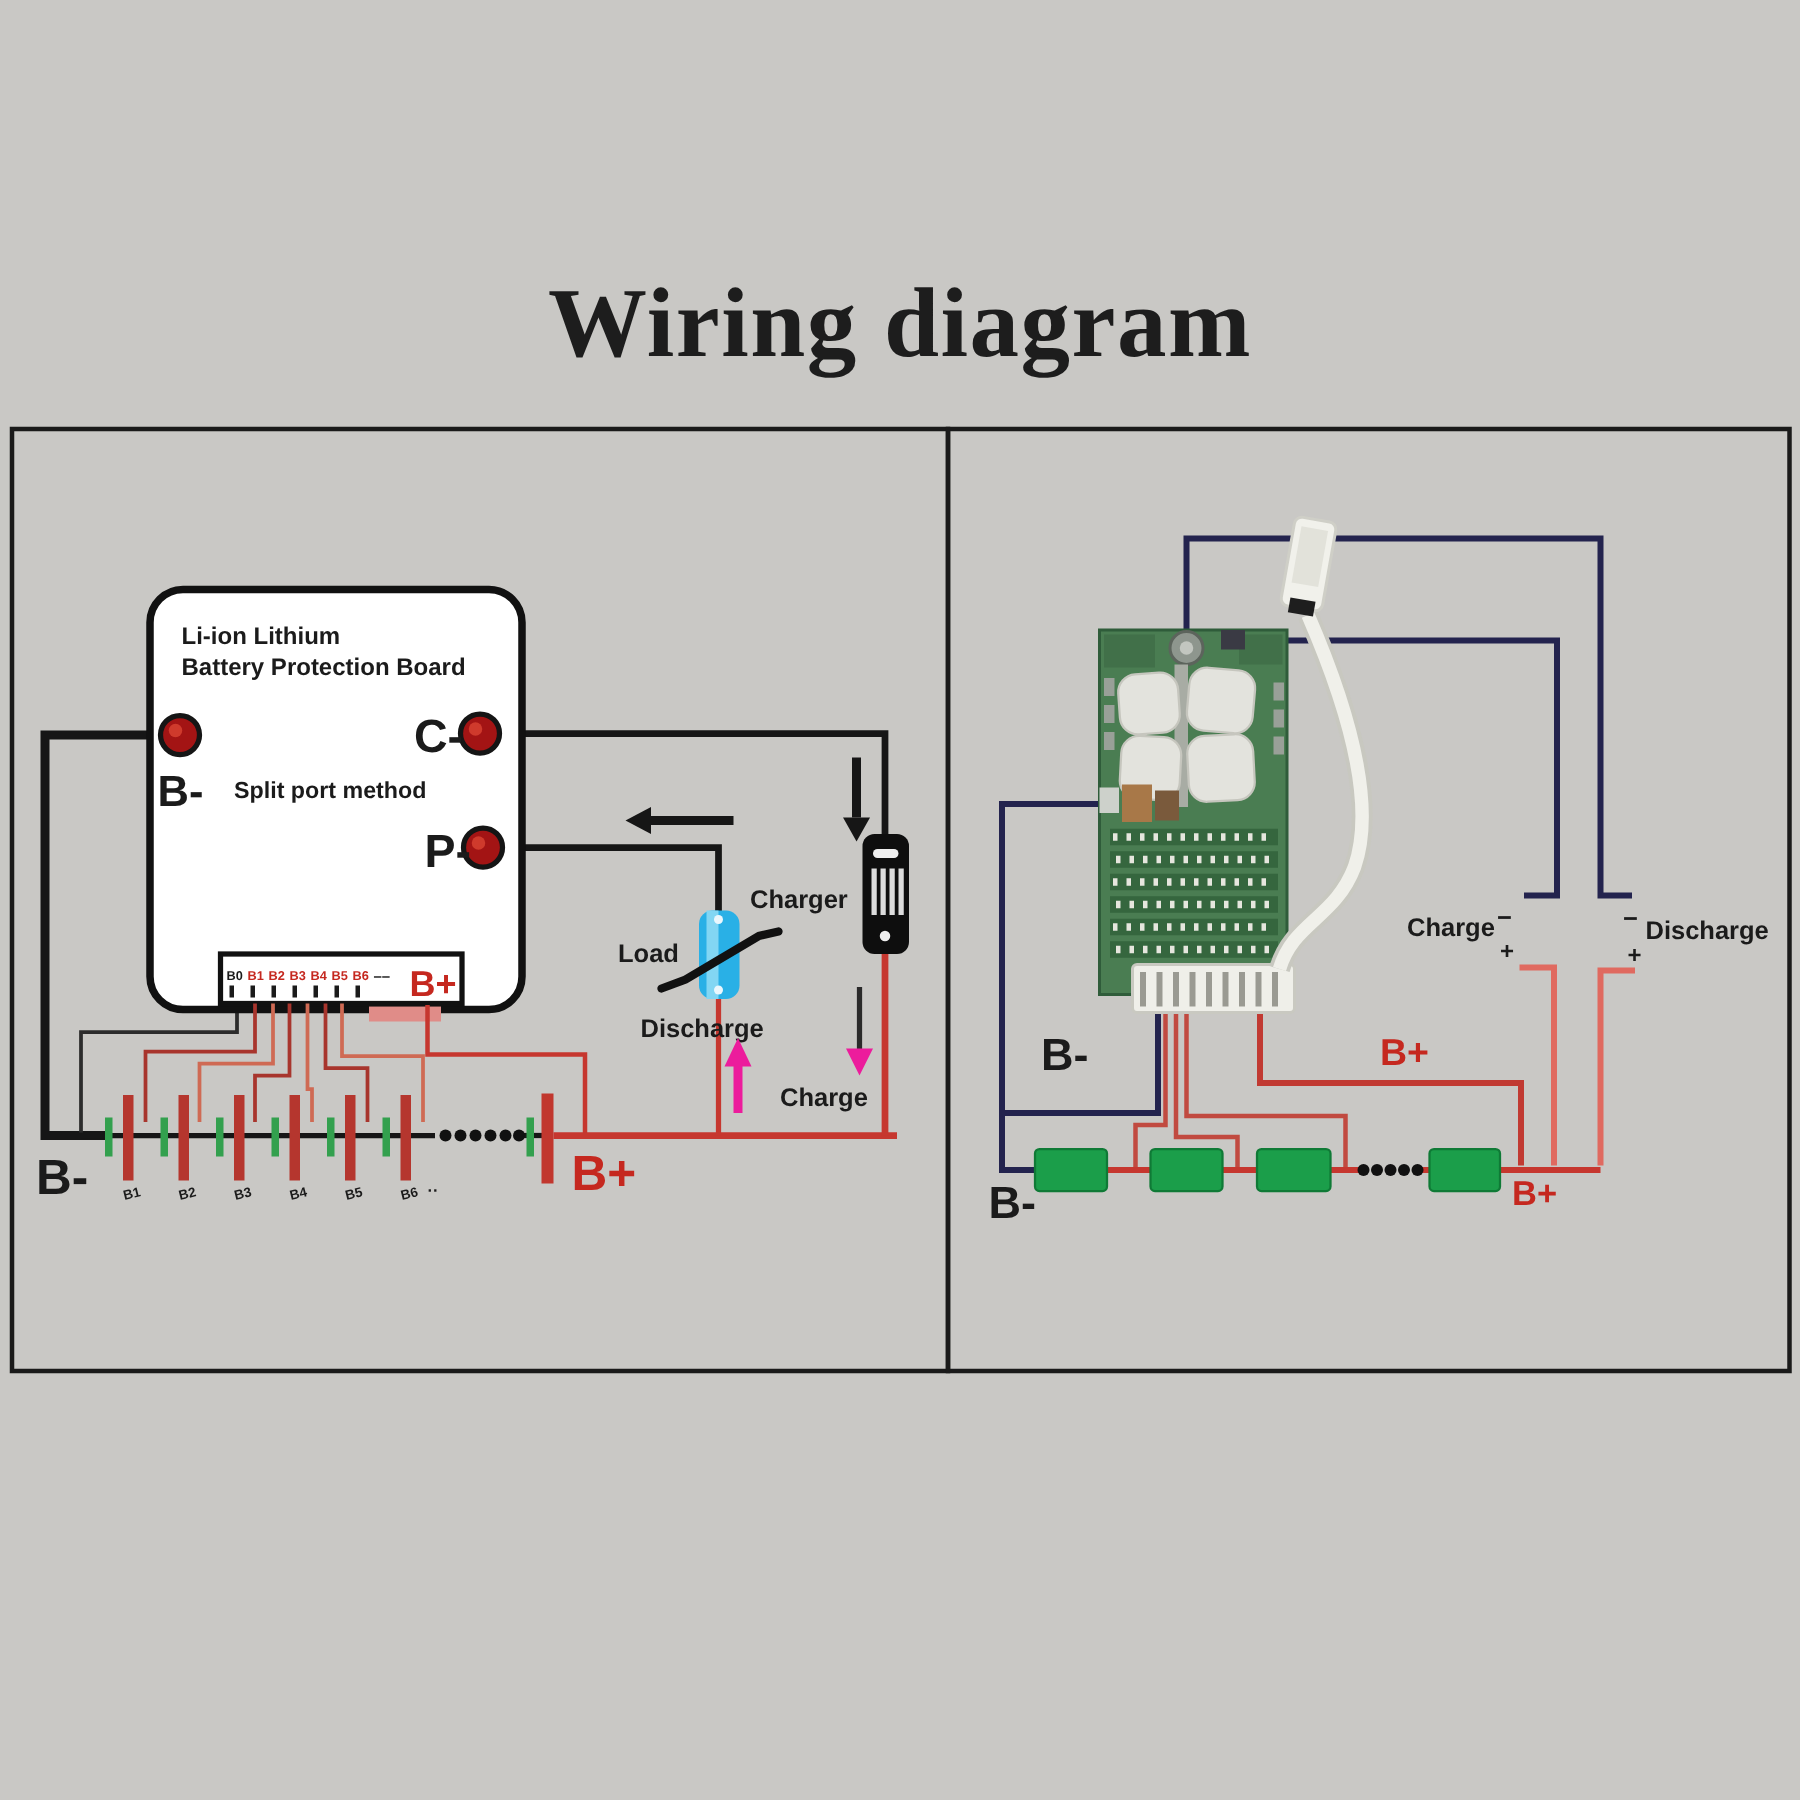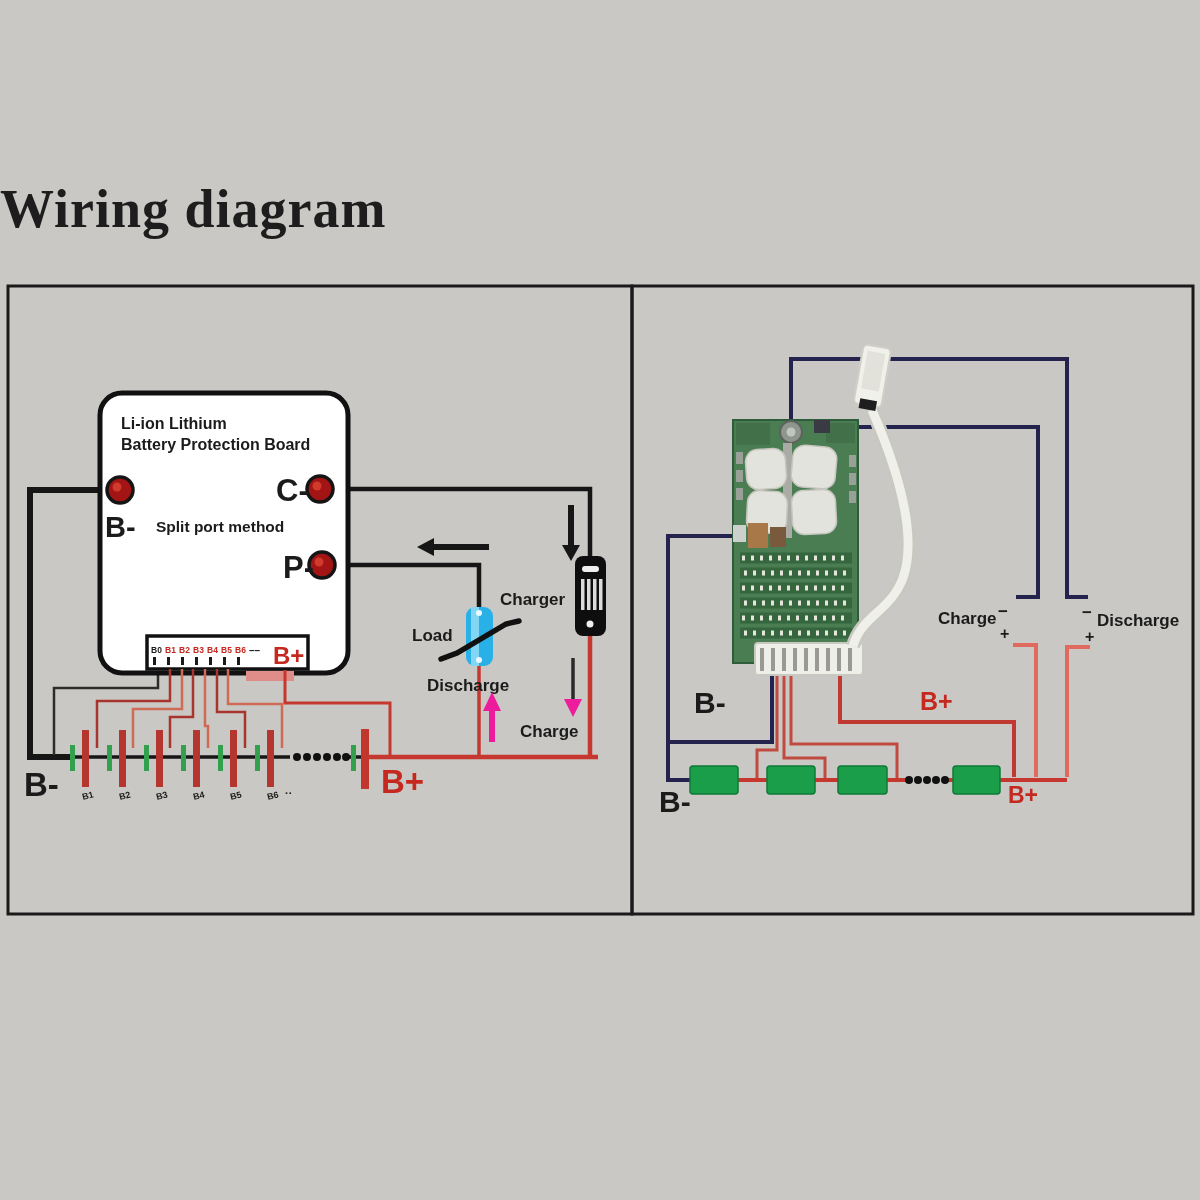--- a/index.html
+++ b/index.html
@@ -1,20 +1,20 @@
 <!DOCTYPE html>
 <html><head>
 <meta charset="utf-8">
 <style>
   html,body{margin:0;padding:0;background:#c9c8c5;}
   .page{position:relative;width:1200px;height:1200px;background:#c9c8c5;overflow:hidden;
         font-family:"Liberation Sans","DejaVu Sans",sans-serif;}
-  .title{position:absolute;left:0;right:0;top:178px;margin:0;
+  .title{position:absolute;left:0;right:0;top:178px;margin:0;text-align:center;
          font-family:"Liberation Serif","DejaVu Serif",serif;font-weight:700;
-         font-size:54px;letter-spacing:1px;color:#1d1d1d;}
+         font-size:66px;letter-spacing:1px;color:#1d1d1d;}
   svg{position:absolute;left:0;top:0;}
   svg text{font-family:"Liberation Sans","DejaVu Sans",sans-serif;font-weight:700;fill:#1b1b1b;}
   .t-red{fill:#c5281f;}
 </style>
 </head>
 <body>
 
 <div class="page">
 
   <h1 class="title">Wiring diagram</h1>

